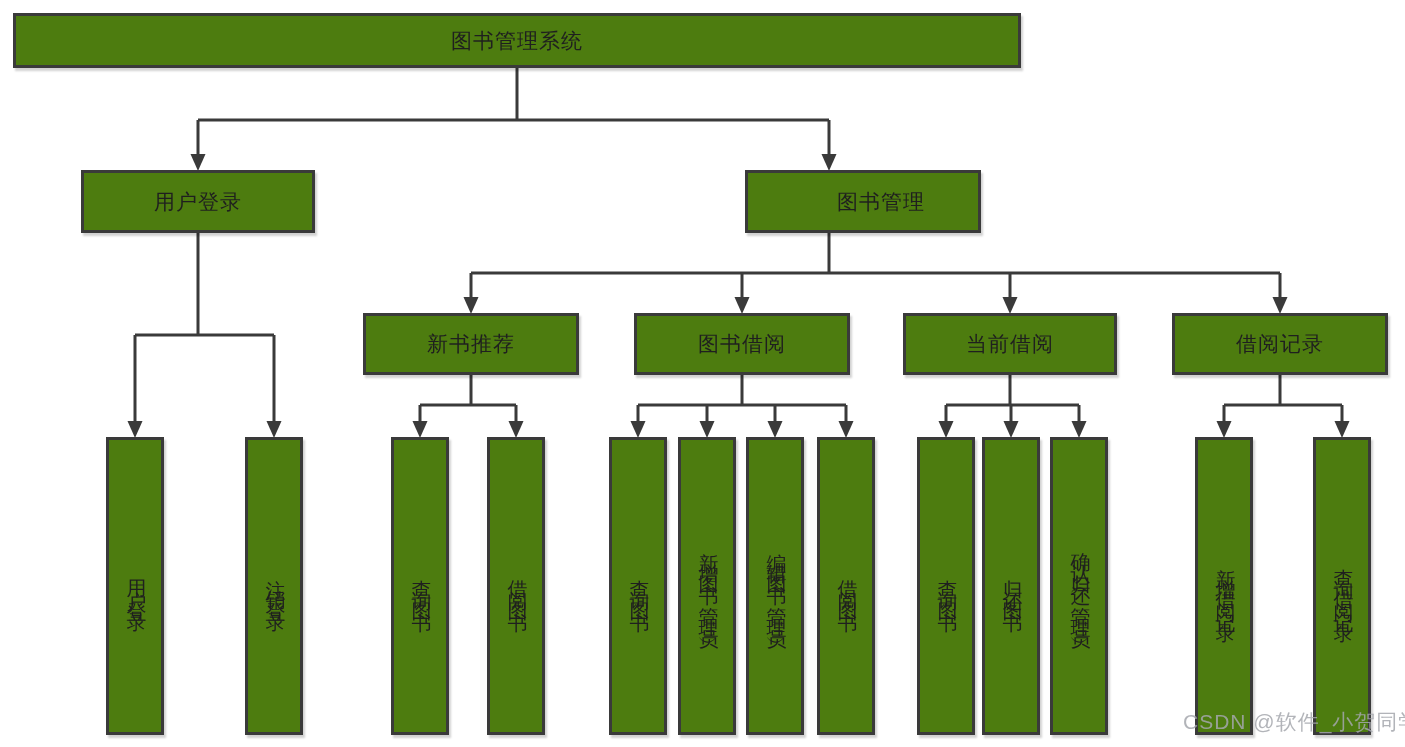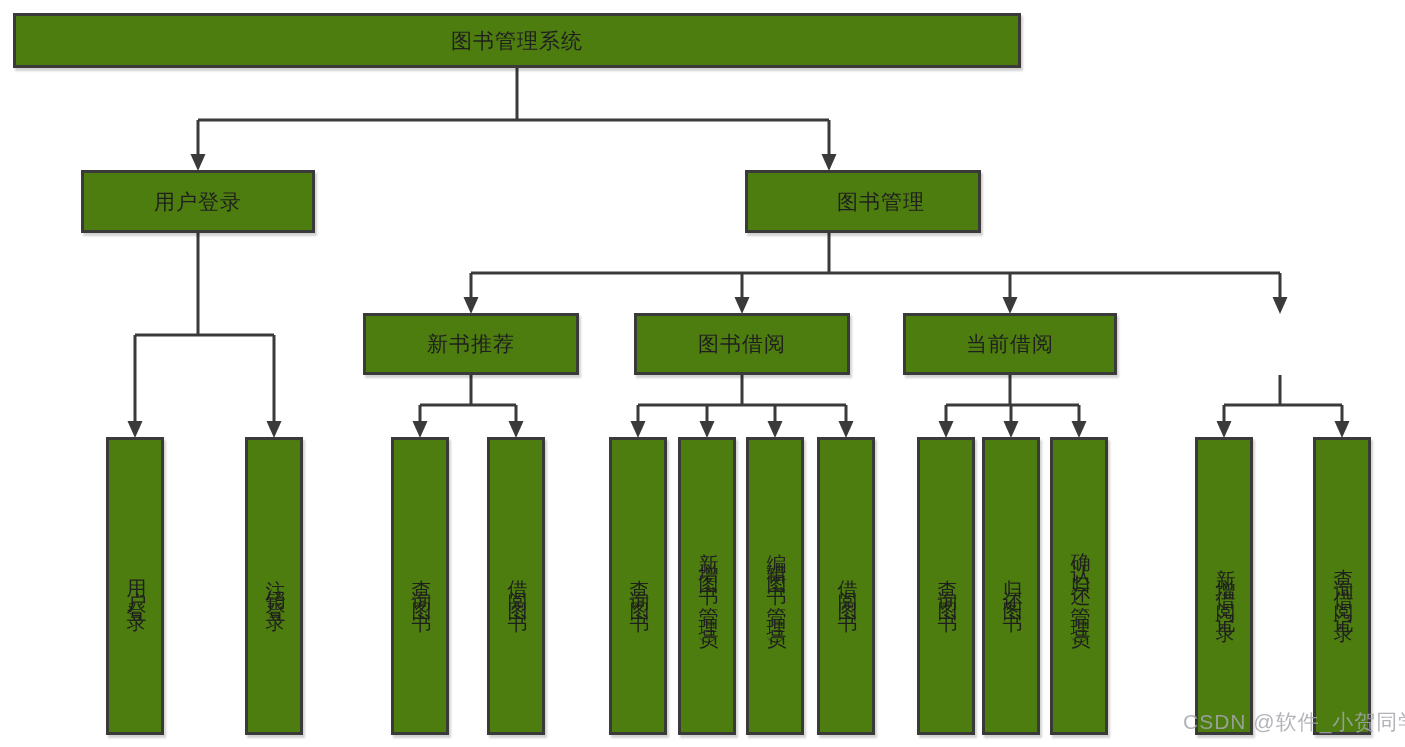--- a/index.html
+++ b/index.html
@@ -142,20 +142,23 @@
 
   <div class="box n-book-borrow">
     <span>图书借阅</span>
   </div>
   <div class="box n-new-book">
     <span>新书推荐</span>
   </div>
   <div class="box n-current">
     <span>当前借阅</span>
   </div>
+  <div class="box n-records">
+    <span>借阅记录</span>
+  </div>
 
   <div class="box leaf lf lf-1">
     <span class="vtext">用户登录</span>
   </div>
   <div class="box leaf lf lf-2">
     <span class="vtext">注销登录</span>
   </div>
 
   <div class="box leaf lf lf-3">
     <span class="vtext">查询图书</span>

